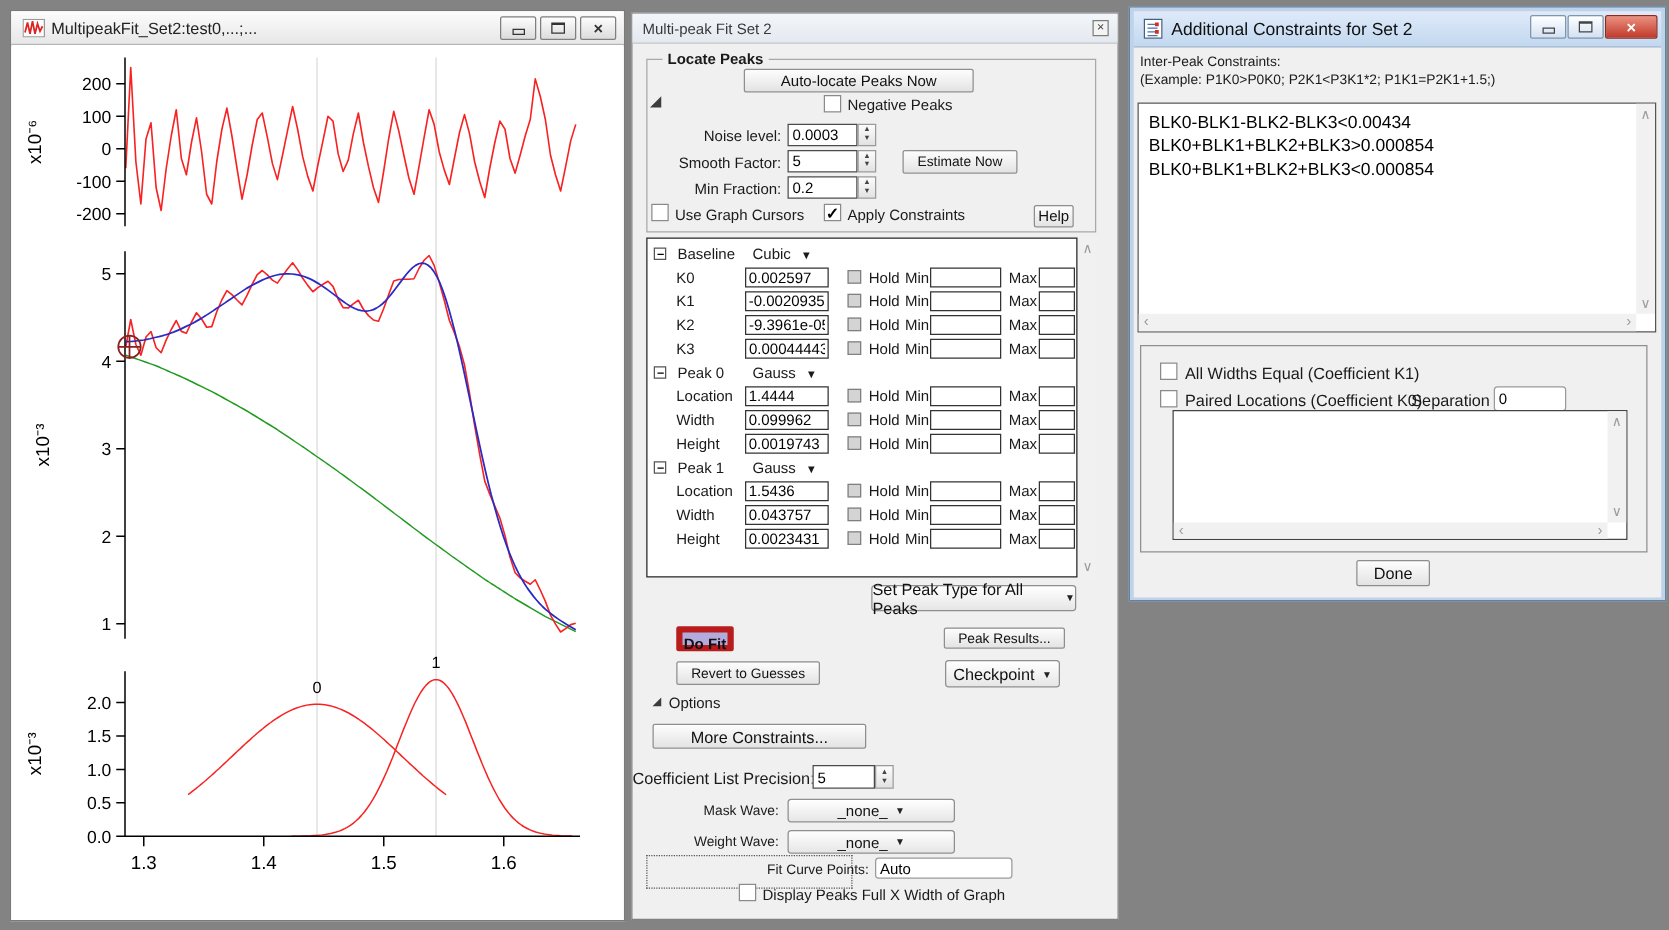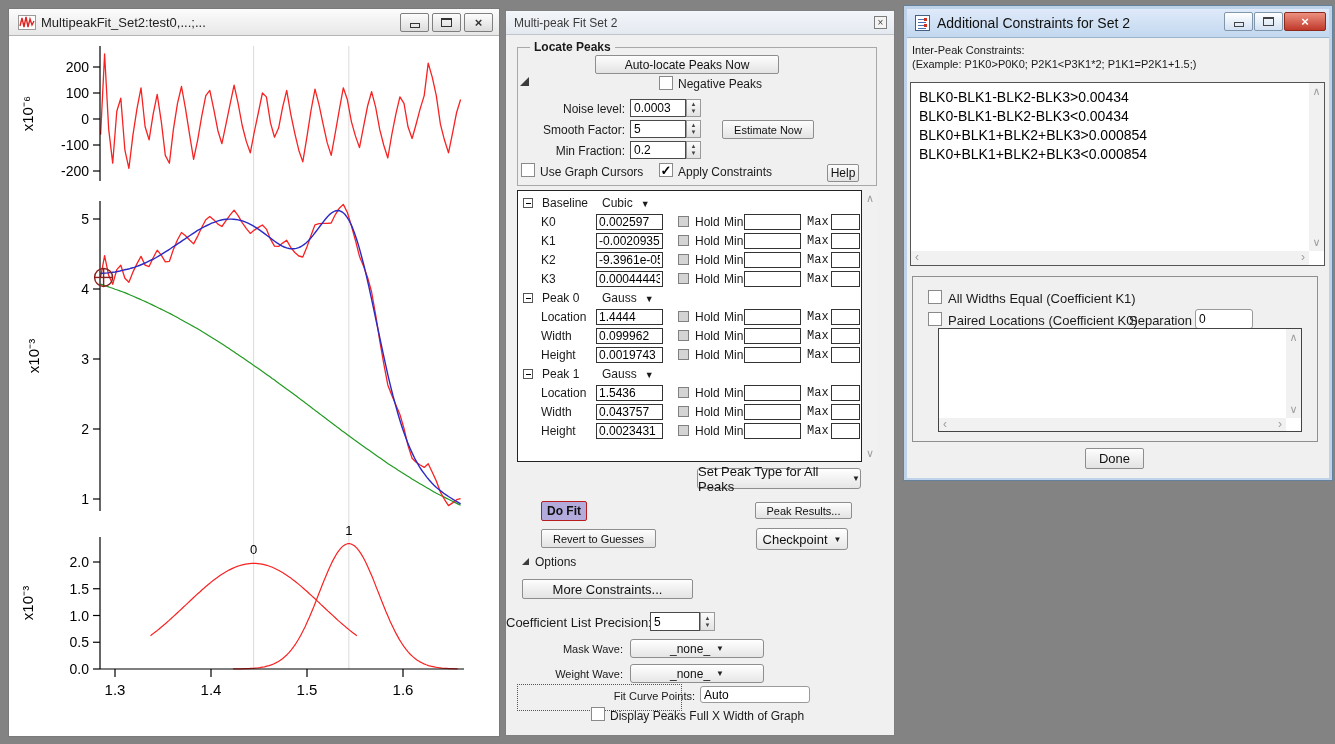--- a/index.html
+++ b/index.html
@@ -23,21 +23,21 @@
   .panel-window { left:505px; top:10px; width:390px; height:726px; background:#f0f0f0; border:1px solid #808080; }
   .p-titlebar { position:absolute; left:0; top:0; right:0; height:24px; background:linear-gradient(#f3f6fa,#e4e9f0); border-bottom:1px solid #bfc5cc; }
   .p-title { position:absolute; left:8px; top:5px; font-size:12px; color:#3a3a3a; }
   .p-close { position:absolute; right:7px; top:5px; width:13px; height:13px; border:1px solid #7d7d7d; background:#f4f4f4; font-size:10px; line-height:11px; text-align:center; color:#444; }
   .p-body { position:absolute; left:0; top:24px; width:388px; height:700px; }
 
   .groupbox { position:absolute; border:1px solid #a8a8a8; }
   .legend { position:absolute; top:-8px; left:12px; background:#f0f0f0; padding:0 4px; font-weight:bold; font-size:12px; }
 
   .btn { position:absolute; border:1px solid #8e8e8e; background:linear-gradient(#fdfdfd,#e3e3e3); border-radius:2px; text-align:center; font-size:12px; color:#111; }
-  .dofit { background:#b2abdc; border:1px solid #b91c1c; font-weight:bold; }
+  .dofit { background:#b2abdc; border:5px solid #b91c1c; font-weight:bold; }
   .popup { position:absolute; border:1px solid #8e8e8e; background:linear-gradient(#ffffff,#e6e6e6); border-radius:3px; font-size:12px; color:#111; display:flex; align-items:center; justify-content:center; gap:6px; }
   .popup .arr { font-size:8px; color:#222; }
   .checkbox { position:absolute; width:14px; height:14px; background:#fff; border:1px solid #8a8a8a; font-size:13px; line-height:13px; text-align:center; color:#000; font-weight:bold; }
   .lbl { position:absolute; white-space:nowrap; }
   .rlbl { text-align:right; }
   .field { position:absolute; background:#fff; border:1px solid #4a4a4a; font-family:"Liberation Sans",sans-serif; font-size:12px; padding:0 3px; }
   .rfield { border:1px solid #9a9a9a; border-radius:3px; }
   .spin { position:absolute; width:15px; border:1px solid #9a9a9a; background:linear-gradient(#fcfcfc,#e2e2e2); display:flex; flex-direction:column; align-items:center; justify-content:center; }
   .spin span { font-size:6px; line-height:7px; color:#444; }
   .tri-se { position:absolute; width:0; height:0; border-bottom:9px solid #3c3c3c; border-left:9px solid transparent; }
@@ -49,21 +49,21 @@
   .c-exp::after { content:""; position:absolute; left:2px; top:4px; width:5px; height:1px; background:#000; }
   .c-gname { position:absolute; left:24px; top:2px; }
   .c-gtype { position:absolute; left:84px; top:2px; }
   .c-gtype .arr { font-size:9px; margin-left:8px; }
   .c-label { position:absolute; left:23px; top:2px; width:54px; overflow:hidden; white-space:nowrap; }
   .c-val { position:absolute; left:78px; top:1px; width:67px; height:16px; background:#fff; border:1px solid #333; font-size:12px; font-family:"Liberation Sans",sans-serif; padding:0 2px; }
   .c-hold { position:absolute; left:160px; top:3px; width:11px; height:11px; background:#d4d4d4; border:1px solid #808080; }
   .c-holdlbl { position:absolute; left:177px; top:2px; }
   .c-minlbl { position:absolute; left:206px; top:2px; width:19px; overflow:hidden; }
   .c-min { position:absolute; left:226px; top:1px; width:57px; height:16px; border:1px solid #333; }
-  .c-maxlbl { position:absolute; left:289px; top:2px;font-family:Liberation Mono, monospace; }
+  .c-maxlbl { position:absolute; left:289px; top:2px; }
   .c-max { position:absolute; left:313px; top:1px; width:29px; height:16px; border:1px solid #333; }
 
   .vscroll { position:absolute; background:#f1f1f1; }
   .vscroll .sa { position:absolute; left:0; width:100%; text-align:center; color:#9d9d9d; font-size:11px; }
   .hscroll { position:absolute; background:#f1f1f1; }
   .hscroll .sa { position:absolute; top:0; height:100%; color:#9d9d9d; font-size:12px; line-height:13px; }
 
   .focus-rect { position:absolute; border:1px dotted #555; }
 
   
@@ -401,21 +401,20 @@
           <span>×</span>
         </div>
     </div>
   </div>
   <div class="c-content">
     <span class="lbl" style="left:5px; top:6px; font-size:11px;">Inter-Peak Constraints:</span>
     <span class="lbl" style="left:5px; top:20px; font-size:11px;">(Example: P1K0&gt;P0K0; P2K1&lt;P3K1*2; P1K1=P2K1+1.5;)</span>
 
     <div class="cons-listbox">
       <div class="cons-lines" id="cons-lines">
-          <div>BLK0-BLK1-BLK2-BLK3&gt;0.00434</div>
           <div>BLK0-BLK1-BLK2-BLK3&lt;0.00434</div>
           <div>BLK0+BLK1+BLK2+BLK3&gt;0.000854</div>
           <div>BLK0+BLK1+BLK2+BLK3&lt;0.000854</div>
         </div>
       <div class="vscroll" style="right:0; top:0; width:15px; bottom:14px;">
         <span class="sa" style="top:2px;">∧</span>
         <span class="sa" style="bottom:2px;">∨</span>
       </div>
       <div class="hscroll" style="left:0; bottom:0; right:15px; height:14px;">
         <span class="sa" style="left:4px;">‹</span>

